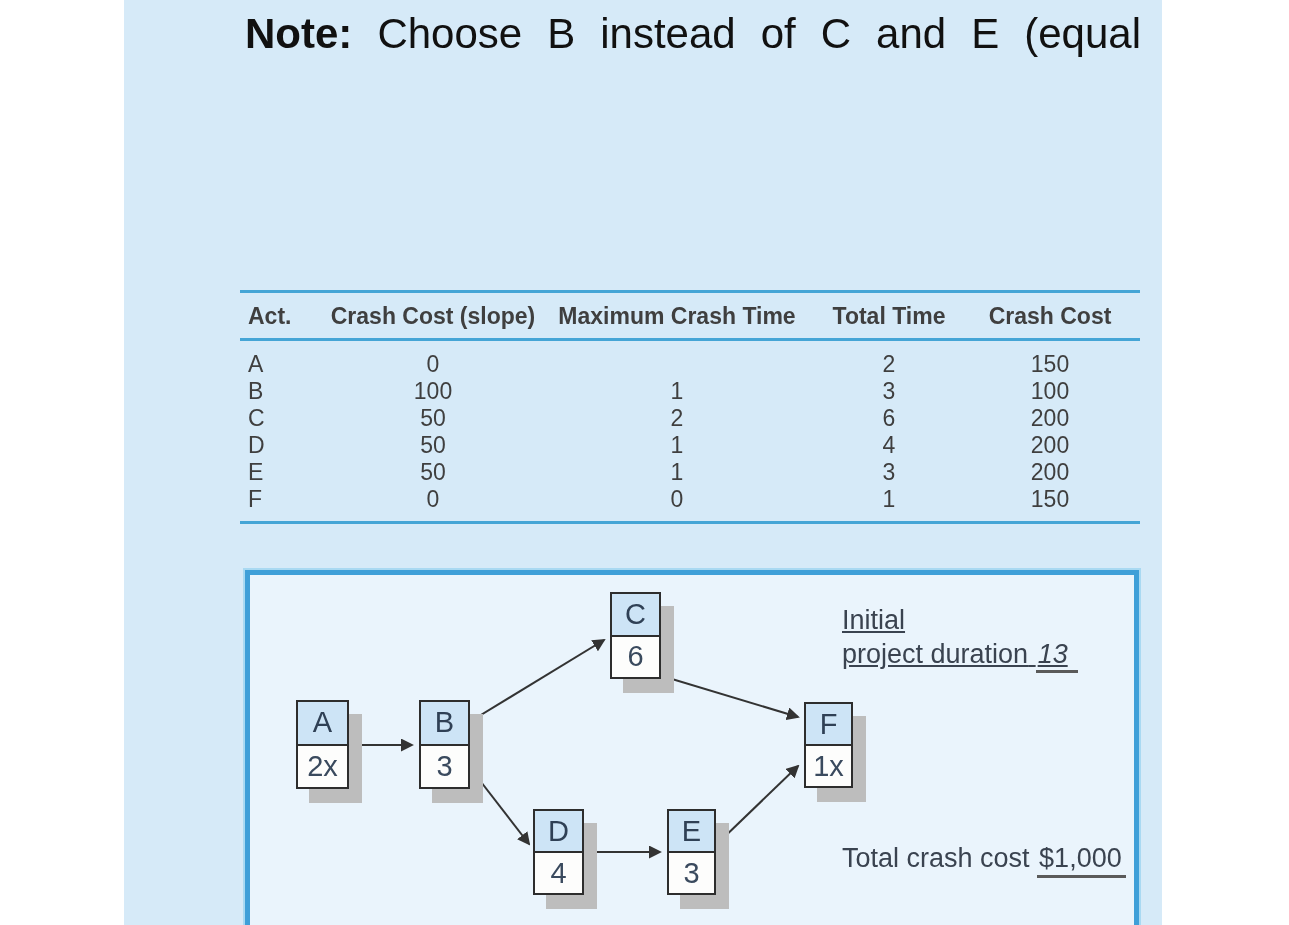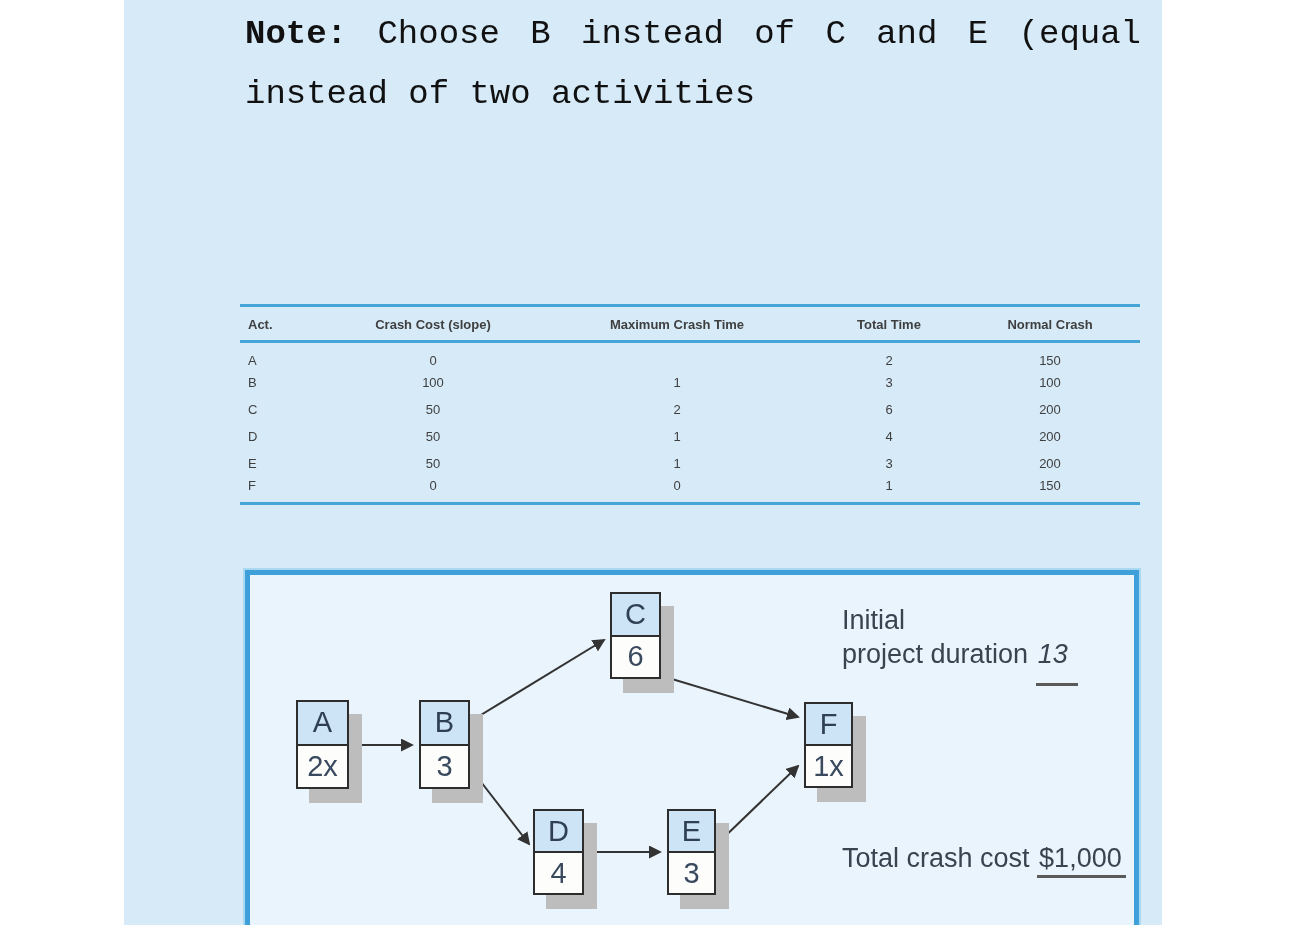--- a/index.html
+++ b/index.html
@@ -8,27 +8,27 @@
     --rule-blue:#45a5d6; --text-dark:#111111; --table-text:#3f3f3f; --diagram-text:#3a4350;
   }
   *{margin:0;padding:0;box-sizing:border-box;}
   html,body{background:#ffffff;}
   .page{position:relative;width:1289px;height:925px;background:#ffffff;overflow:hidden;
         font-family:"Liberation Sans",sans-serif;}
   .band{position:absolute;left:124px;top:0;width:1038px;height:925px;background:var(--band-bg);}
 
   
   .note{position:absolute;left:245px;top:4px;width:896px;
-        font-family:Liberation Mono, monospace;font-size:34px;line-height:60px;color:var(--text-dark);}
+        font-family:Liberation Sans, sans-serif;font-size:42px;line-height:60px;color:var(--text-dark);}
   .note-line{width:100%;}
   .note-line.justify{text-align:justify;text-align-last:justify;}
 
   
-  .crash-table{position:absolute;left:240px;top:304px;width:900px;border-collapse:collapse;
-               color:var(--table-text);font-size:13px;}
+  .crash-table{position:absolute;left:240px;top:290px;width:900px;border-collapse:collapse;
+               color:var(--table-text);font-size:23px;}
   .crash-table thead tr{border-top:3px solid var(--rule-blue);border-bottom:3px solid var(--rule-blue);}
   .crash-table tbody tr:last-child td{padding-bottom:8px;}
   .crash-table tbody{border-bottom:3px solid var(--rule-blue);}
   .crash-table th{font-weight:bold;padding:10px 0 8px 0;white-space:nowrap;}
   .crash-table td{height:27px;padding:0;}
   .crash-table th:first-child,.crash-table td:first-child{text-align:left;padding-left:8px;}
   .crash-table th:not(:first-child),.crash-table td:not(:first-child){text-align:center;}
   .crash-table tbody tr:first-child td{padding-top:10px;}
   .col-act{width:90px;} .col-cc{width:206px;} .col-mct{width:282px;} .col-nt{width:142px;} .col-nc{width:180px;}
 
@@ -48,51 +48,50 @@
         font-size:29px;color:#3a4a5e;}
 
   .node-A{left:46px;top:125px;width:53px;height:89px;}
   .node-B{left:169px;top:125px;width:51px;height:89px;}
   .node-C{left:360px;top:17px;width:51px;height:87px;}
   .node-D{left:283px;top:234px;width:51px;height:86px;}
   .node-E{left:417px;top:234px;width:49px;height:86px;}
   .node-F{left:554px;top:127px;width:49px;height:86px;}
 
   .anno{position:absolute;color:var(--diagram-text);font-size:27px;line-height:34px;}
-  .anno-initial{left:592px;top:28px;}
+  .anno-initial{left:592px;top:28px;text-decoration:underline;}
   .anno-total{left:592px;top:266px;white-space:nowrap;}
-  .uline{font-style:italic;border-bottom:3px solid #5a5a5a;padding:0 10px 14px 2px;text-align:center;}
+  .uline{font-style:italic;border-bottom:3px solid #5a5a5a;padding:0 10px 1px 2px;text-align:center;}
   .uline2{border-bottom:3px solid #5a5a5a;padding:0 4px 2px 2px;}
 </style>
 </head>
 <body>
 
 <div class="page">
   <div class="band"></div>
 
   <div class="note">
     <div class="note-line justify"><b>Note:</b> <span>Choose B instead of C and E (equal</span></div>
-    <div class="note-line">instead of two activities</div>
   </div>
 
   <table class="crash-table">
     <colgroup>
       <col class="col-act">
         <col class="col-cc">
         <col class="col-mct">
         <col class="col-nt">
         <col class="col-nc">
     </colgroup>
     <thead>
       <tr>
         <th>Act.</th>
         <th>Crash Cost (slope)</th>
         <th>Maximum Crash Time</th>
         <th>Total Time</th>
-        <th>Normal Crash</th>
+        <th>Crash Cost</th>
       </tr>
     </thead>
     <tbody>
       <tr>
         <td>A</td>
         <td>0</td>
         <td></td>
         <td>2</td>
         <td>150</td>
       </tr>

